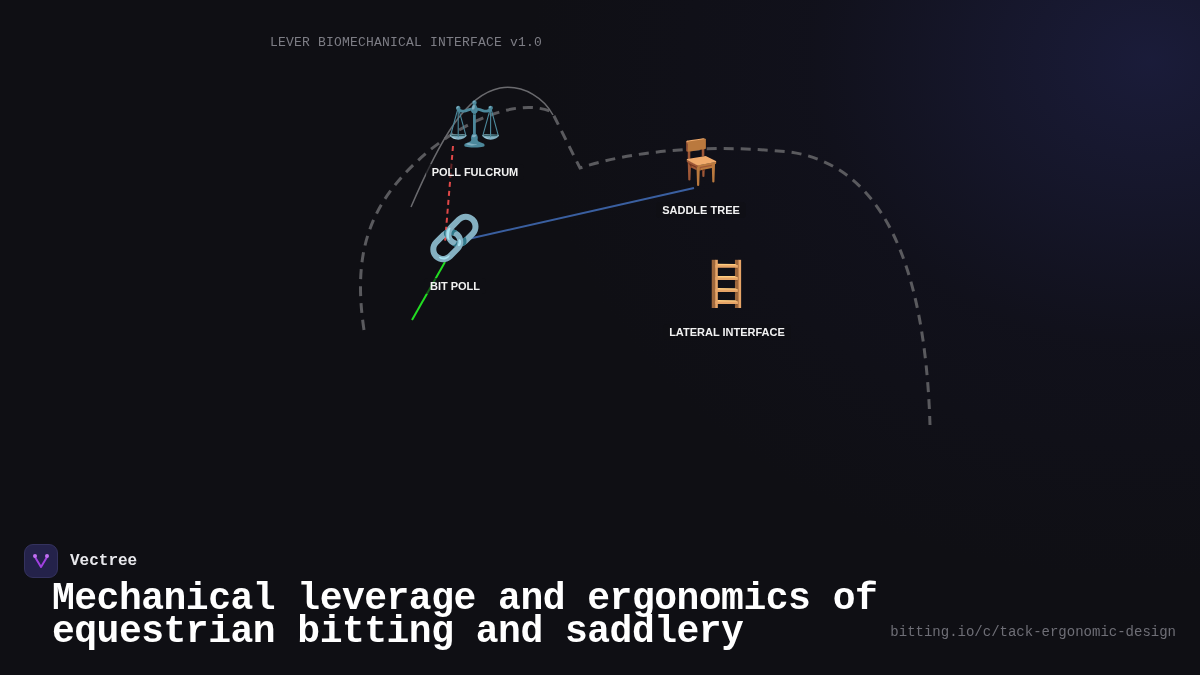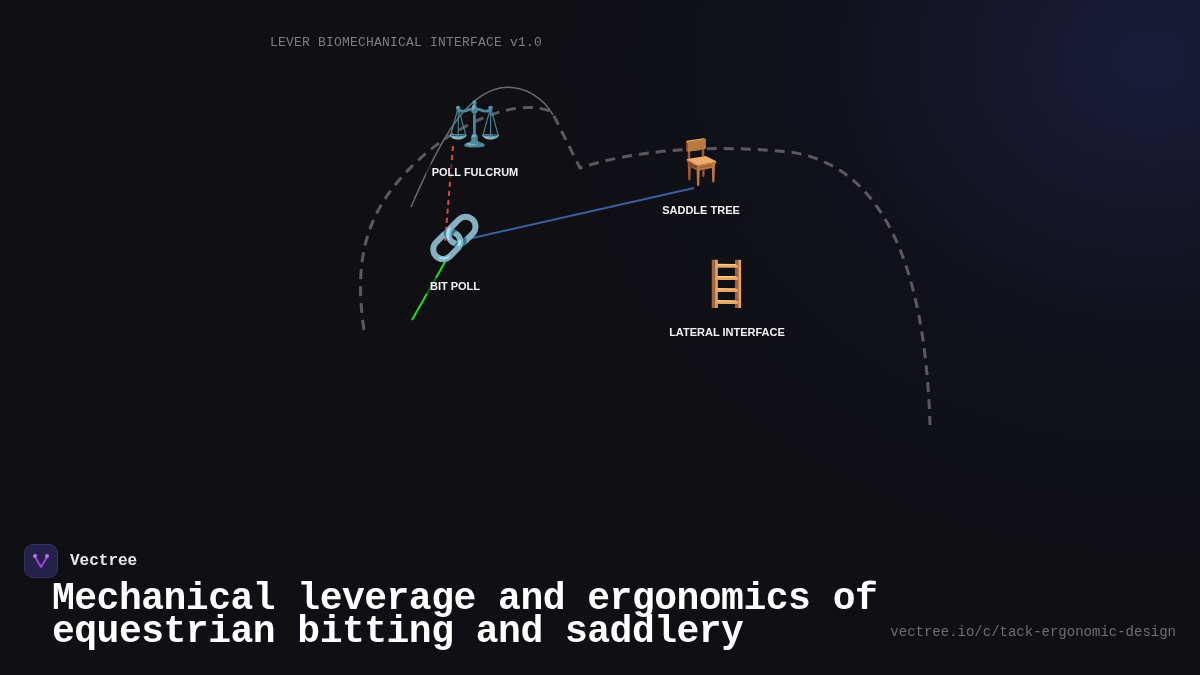--- a/index.html
+++ b/index.html
@@ -108,13 +108,13 @@
       <path d="M4 6 L10 16 L16 6" fill="none" stroke="#a040e0" stroke-width="2" stroke-linecap="round" stroke-linejoin="round"></path>
       <circle cx="4" cy="5" r="2" fill="#c070f0"></circle>
       <circle cx="16" cy="5" r="2" fill="#c070f0"></circle>
     </svg>
   </div>
   <span class="brand-name">Vectree</span>
 </div>
 
 <div class="title">Mechanical leverage and ergonomics of equestrian bitting and saddlery</div>
 
-<div class="url">vectree.io/c/tack-ergonomic-design</div>
+<div class="url">bitting.io/c/tack-ergonomic-design</div>
 
 </body></html>

